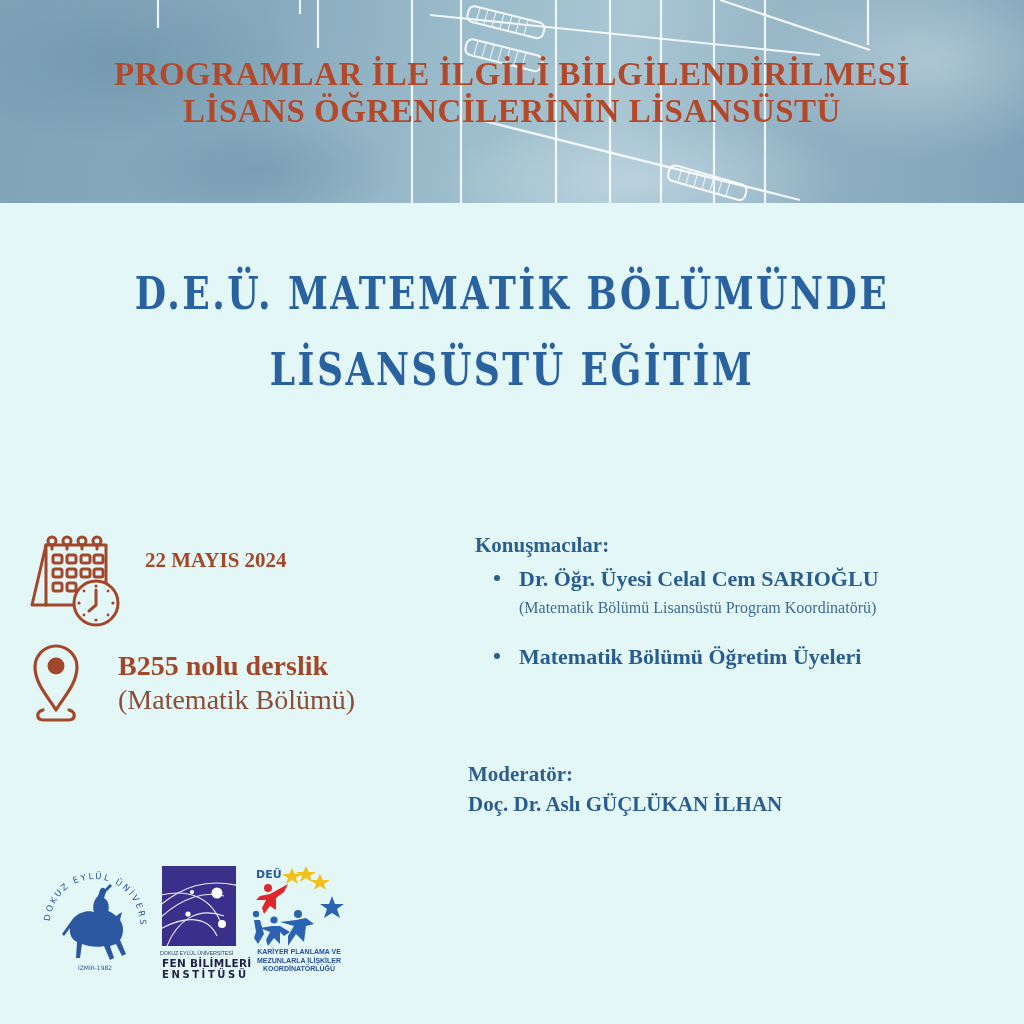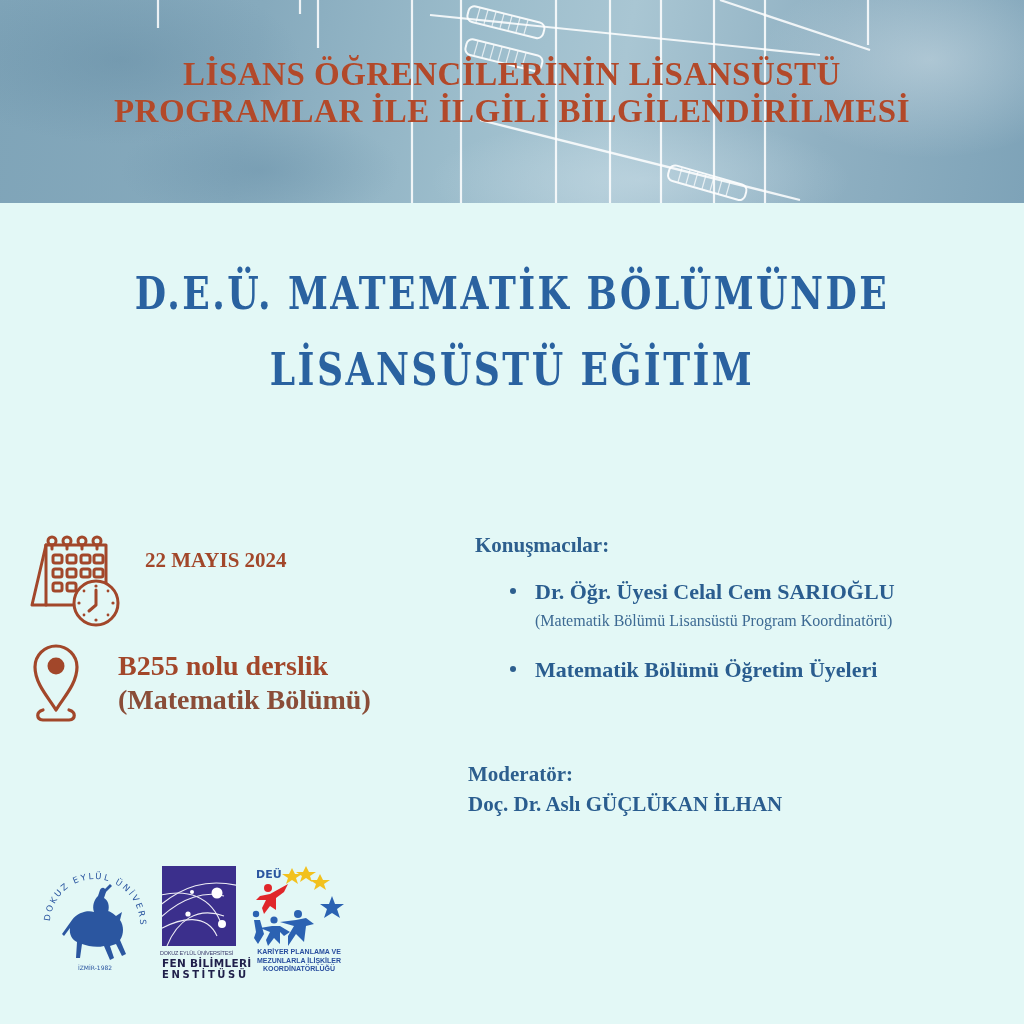--- a/index.html
+++ b/index.html
@@ -32,25 +32,25 @@
     color:#2a62a0; font-family:"DejaVu Serif", serif; font-weight:bold;
     font-size:44px; line-height:76px; letter-spacing:3px;
     transform:scaleX(0.82); transform-origin:center;
   }
   .info-left { position:absolute; left:28px; top:533px; }
   .icon-cal { position:absolute; left:0; top:0; width:95px; height:95px; }
   .date-block { position:absolute; left:117px; top:10px; color:#a2472a; font-weight:bold; font-size:21px; line-height:34px; white-space:nowrap; }
   .icon-pin { position:absolute; left:3px; top:107px; width:50px; height:82px; }
   .loc-block { position:absolute; left:90px; top:116px; color:#a2472a; font-size:28px; line-height:34px; white-space:nowrap; }
   .loc-block .strong { font-weight:bold; }
-  .loc-block .sub { font-weight:bold; color:#8a4d38; }
+  .loc-block .sub { font-weight:normal; color:#8a4d38; }
 
   .info-right { position:absolute; left:475px; top:531px; color:#2d5f8e; }
   .section-label { font-weight:bold; font-size:21px; line-height:28px; white-space:nowrap; color:#2d5f8e;}
-  .speaker-list { list-style:none; margin:16px; padding:0; }
+  .speaker-list { list-style:none; margin:0; padding:0; }
   .speaker { position:relative; padding-left:44px; white-space:nowrap; }
   .speaker .bullet { position:absolute; left:19px; top:13px; width:6px; height:6px; border-radius:50%; background:#2d5f8e; }
   .speaker .name { font-weight:bold; font-size:22px; line-height:34px; color:#2a5d8f; }
   .speaker .role { font-size:16px; line-height:24px; color:#3d6a93; }
   .moderator { position:absolute; left:468px; top:760px; white-space:nowrap; }
   .moderator .label { font-weight:bold; font-size:21px; line-height:28px; color:#2d5f8e; }
   .moderator .name { font-weight:bold; font-size:21px; line-height:32px; color:#2a5d8f; }
 
   .logos { position:absolute; left:36px; top:862px; height:122px; }
   .logo { position:absolute; top:0; }
@@ -109,22 +109,22 @@
       <line x1="682" y1="168" x2="678" y2="182"></line>
         <line x1="690" y1="170" x2="686" y2="184"></line>
         <line x1="698" y1="172" x2="694" y2="186"></line>
         <line x1="706" y1="175" x2="702" y2="189"></line>
         <line x1="714" y1="177" x2="710" y2="191"></line>
         <line x1="722" y1="180" x2="718" y2="194"></line>
         <line x1="730" y1="182" x2="726" y2="196"></line>
     </g>
   </svg>
   <div class="banner-title">
+    <div>PROGRAMLAR İLE İLGİLİ BİLGİLENDİRİLMESİ</div>
     <div>LİSANS ÖĞRENCİLERİNİN LİSANSÜSTÜ</div>
-    <div>PROGRAMLAR İLE İLGİLİ BİLGİLENDİRİLMESİ</div>
   </div>
 </div>
 
 <div class="main-title">
   <div>D.E.Ü. MATEMATİK BÖLÜMÜNDE</div>
   <div>LİSANSÜSTÜ EĞİTİM</div>
 </div>
 
 <div class="info-left">
   <svg class="icon-cal" viewBox="0 0 95 95">

